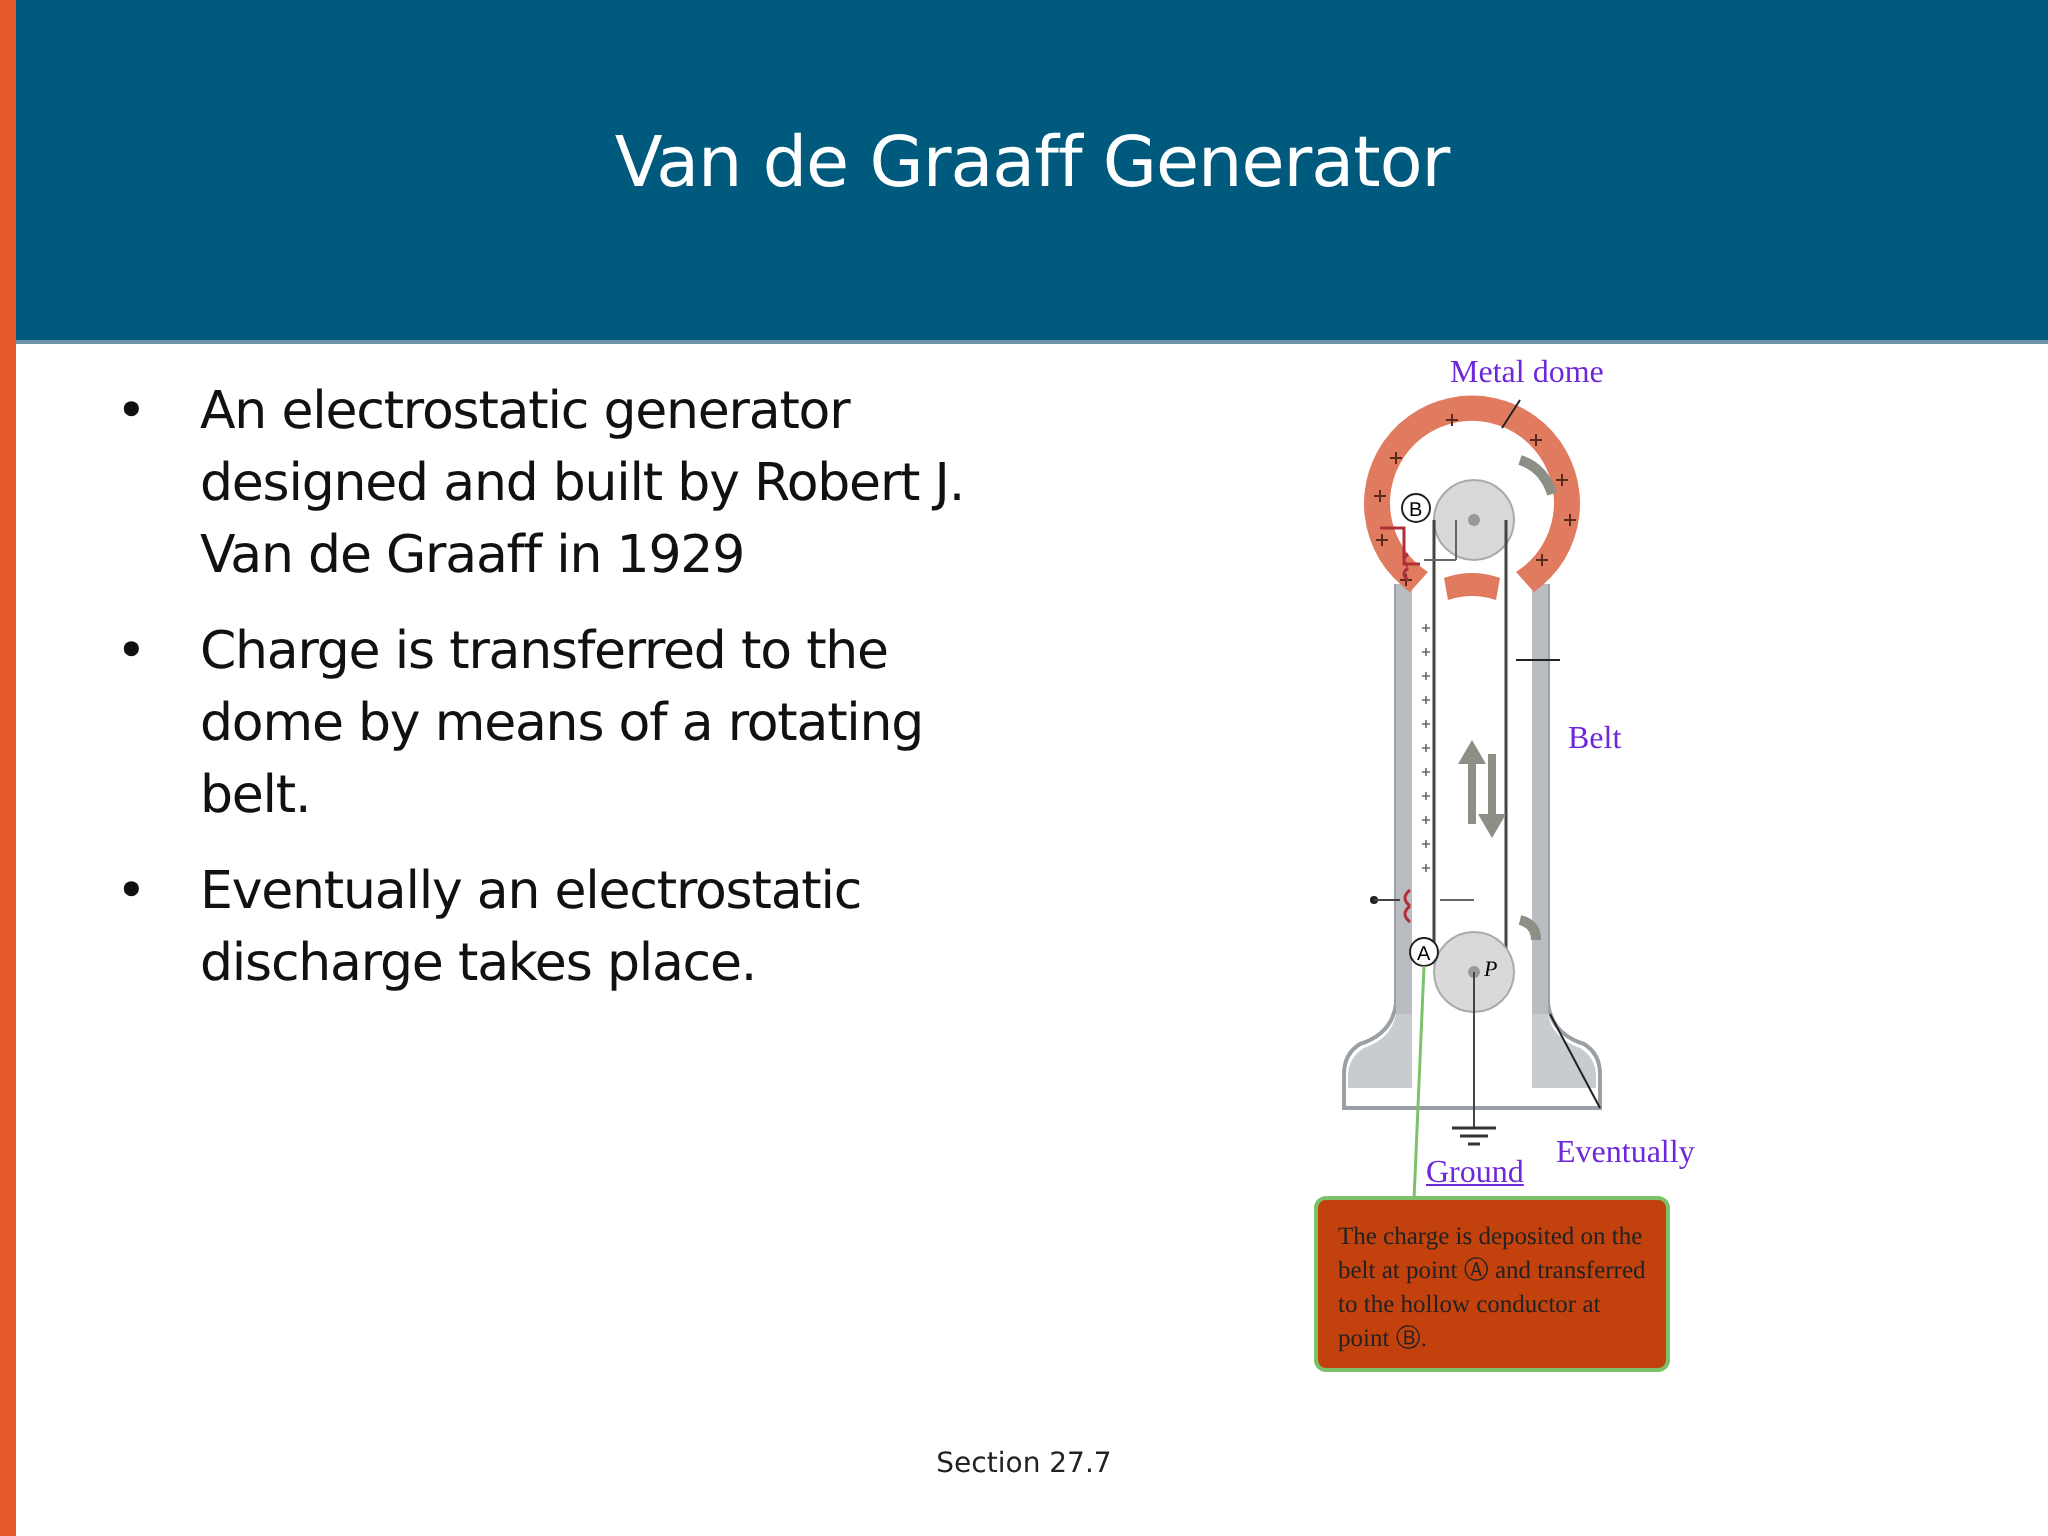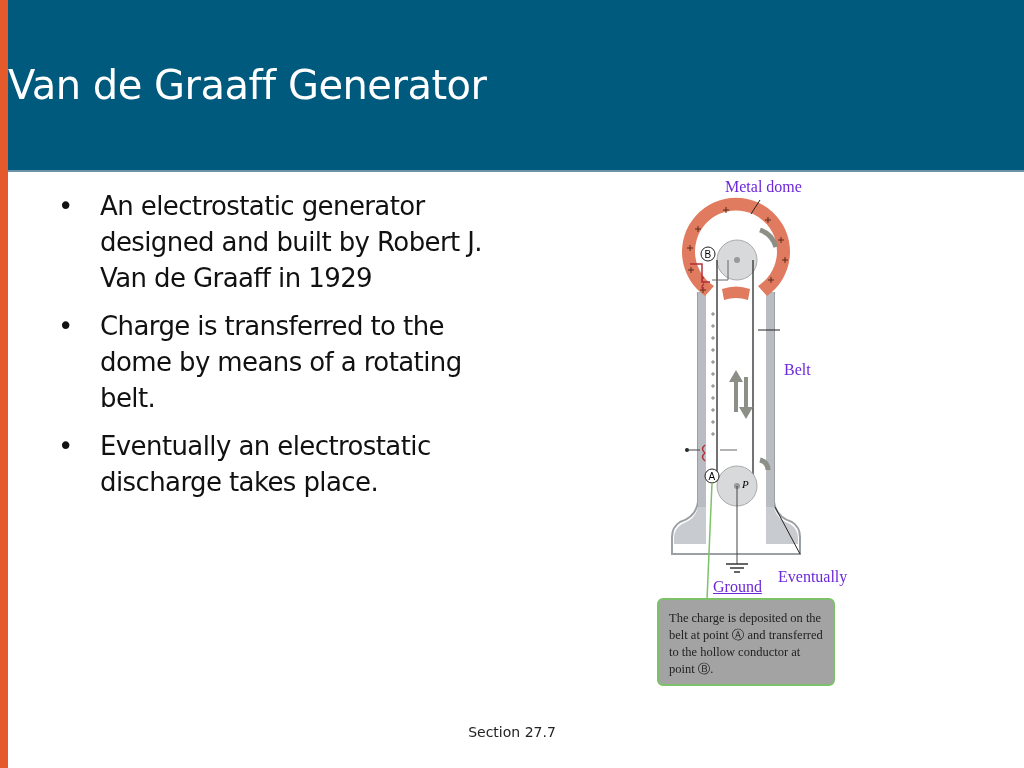--- a/index.html
+++ b/index.html
@@ -1,25 +1,25 @@
 <!DOCTYPE html>
 <html><head>
 <meta charset="utf-8">
 <style>
   html, body { margin:0; padding:0; }
   body { width:1024px; height:768px; position:relative; overflow:hidden; background:#ffffff; font-family:"Liberation Sans", "DejaVu Sans", sans-serif; }
   .accent-bar { position:absolute; left:0; top:0; width:8px; height:768px; background:#e55a2b; }
   .header { position:absolute; left:8px; top:0; width:1016px; height:170px; background:#005a7d; border-bottom:2px solid #6c93a8; }
-  .title { position:absolute; left:0; right:0; top:62px; text-align:left; color:#ffffff; font-size:40px; font-family:"DejaVu Sans", sans-serif; font-weight:normal; letter-spacing:-0.5px; }
+  .title { position:absolute; left:0; right:0; top:62px; text-align:center; color:#ffffff; font-size:35px; font-family:"DejaVu Sans", sans-serif; font-weight:normal; letter-spacing:-0.5px; }
   .bullets { position:absolute; left:58px; top:188px; width:430px; margin:0; padding:0; list-style:none; }
   .bullets li { position:relative; padding-left:42px; font-size:26px; line-height:36px; color:#111; margin-bottom:12px; font-family:"DejaVu Sans", sans-serif; letter-spacing:-0.6px; }
   .bullets li .dot { position:absolute; left:0; top:0; }
   .figure { position:absolute; left:650px; top:172px; width:200px; height:520px; }
   .label { position:absolute; font-family:"Liberation Serif", "DejaVu Serif", serif; font-size:16px; color:#6d28d9; white-space:nowrap; }
-  .callout { position:absolute; left:657px; top:598px; width:178px; height:88px; border:2px solid #7dc26a; border-radius:6px; background:#a3a3a3; box-sizing:border-box; padding:10px 8px 6px 10px; font-family:"Liberation Serif", "DejaVu Serif", serif; font-size:12.5px; line-height:17px; color:#222; }
+  .callout { position:absolute; left:657px; top:598px; width:178px; height:88px; border:2px solid #7dc26a; border-radius:6px; background:#c2410c; box-sizing:border-box; padding:10px 8px 6px 10px; font-family:"Liberation Serif", "DejaVu Serif", serif; font-size:12.5px; line-height:17px; color:#222; }
   .footer { position:absolute; left:0; right:0; top:724px; text-align:center; font-size:14px; color:#222; font-family:"DejaVu Sans", sans-serif; }
 </style>
 </head>
 <body>
 
 <div class="accent-bar"></div>
 <div class="header">
   <div class="title">Van de Graaff Generator</div>
 </div>
 

